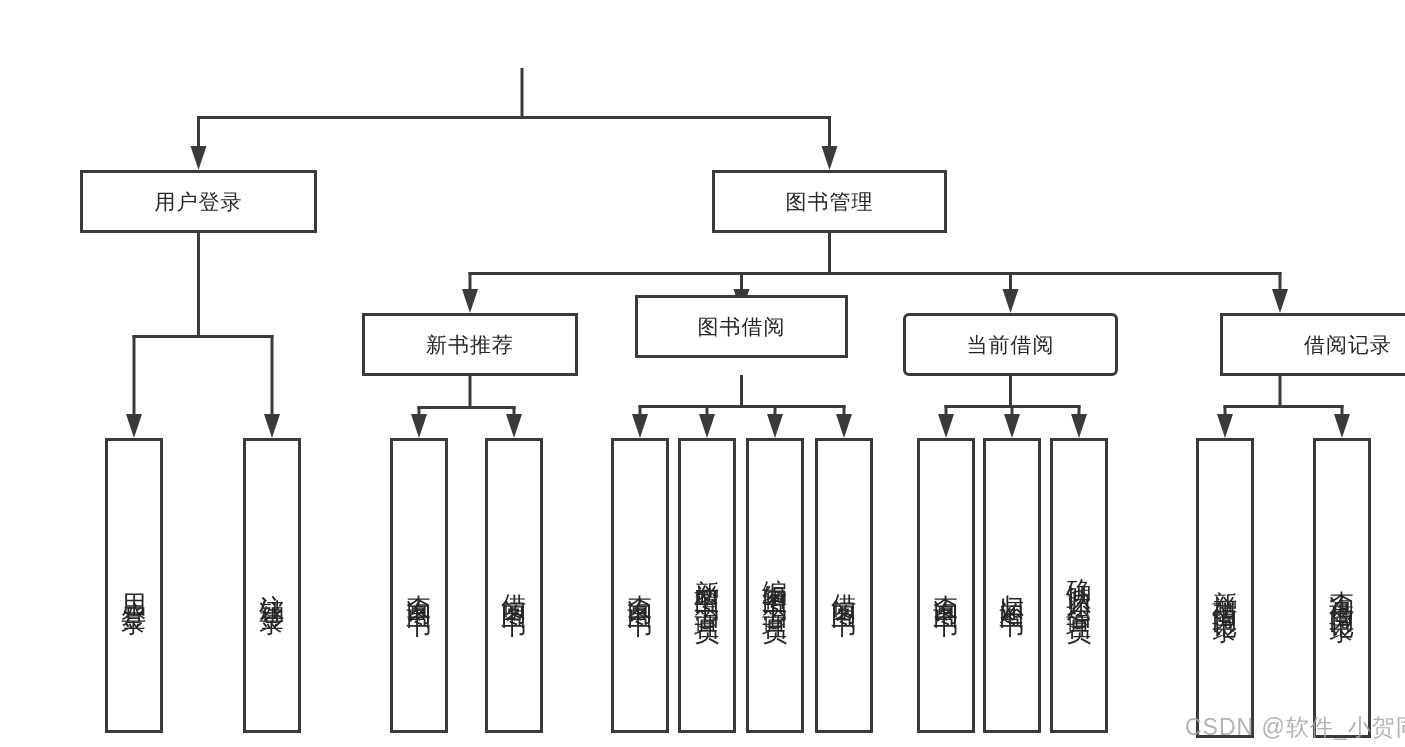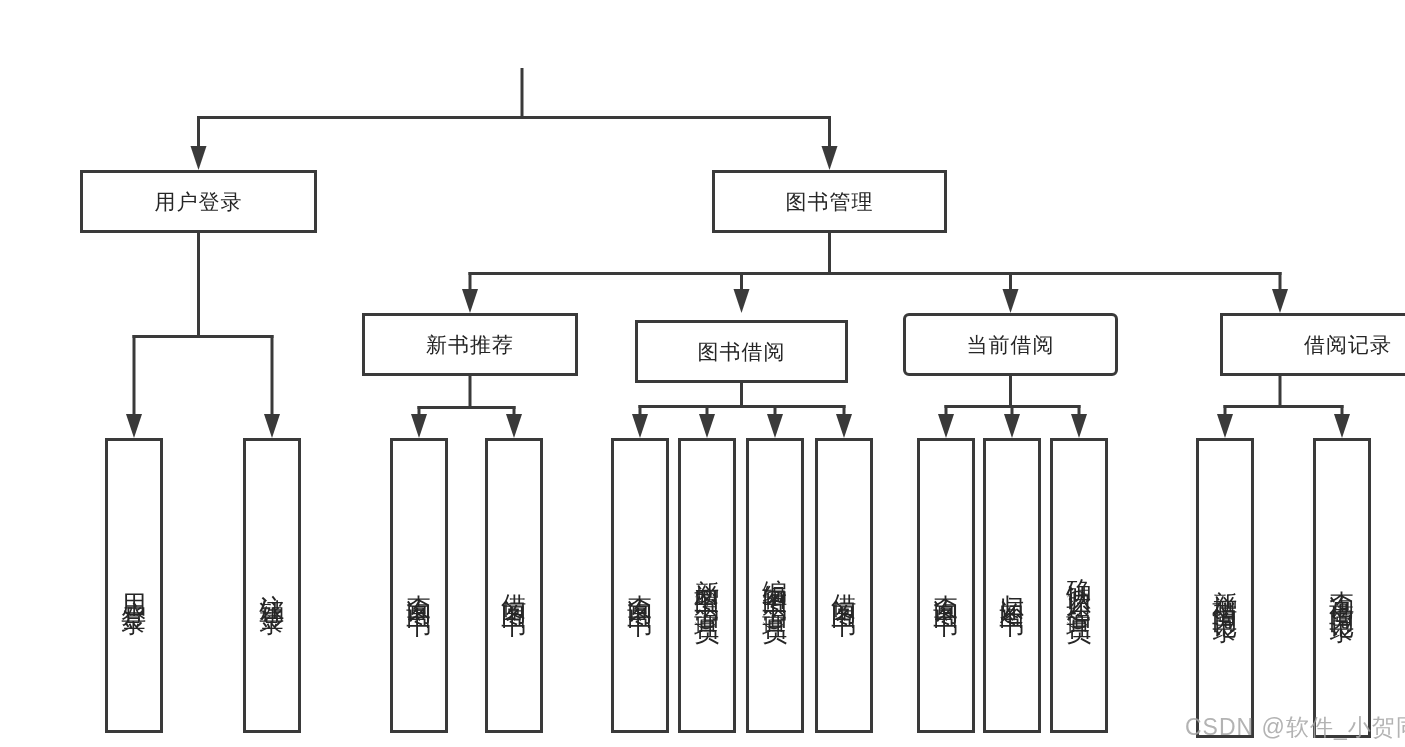--- a/index.html
+++ b/index.html
@@ -26,21 +26,21 @@
   .vbox .vtext{
     writing-mode:vertical-rl;text-orientation:mixed;
     font-size:25px;letter-spacing:6px;line-height:1.05;
     white-space:nowrap;
   }
   
   #root            {left:21px;  top:13px;  width:1002px; height:56px;}
   #n-user-login    {left:80px;  top:170px; width:237px;  height:63px;}
   #n-book-mgmt     {left:712px; top:170px; width:235px;  height:63px;}
   #n-new-book      {left:362px; top:313px; width:216px;  height:63px;}
-  #n-book-borrow   {left:635px; top:320px; width:213px;  height:63px;}
+  #n-book-borrow   {left:635px; top:295px; width:213px;  height:63px;}
   #n-current       {left:903px; top:313px; width:215px;  height:63px;border-radius:6px;}
   #n-records       {left:1220px;top:313px; width:216px;  height:63px;padding-left:40px;}
   
   #l-ul-0 {left:105px;}  #l-ul-1 {left:243px;}
   #l-nb-0 {left:390px;}  #l-nb-1 {left:485px;}
   #l-bb-0 {left:611px;}  #l-bb-1 {left:678px;} #l-bb-2 {left:746px;} #l-bb-3 {left:815px;}
   #l-cb-0 {left:917px;}  #l-cb-1 {left:983px;} #l-cb-2 {left:1050px;}
   #l-br-0 {left:1196px;height:300px;}  #l-br-1 {left:1313px;height:300px;}
   .watermark{
     position:absolute;left:1185px;top:712px;z-index:5;

